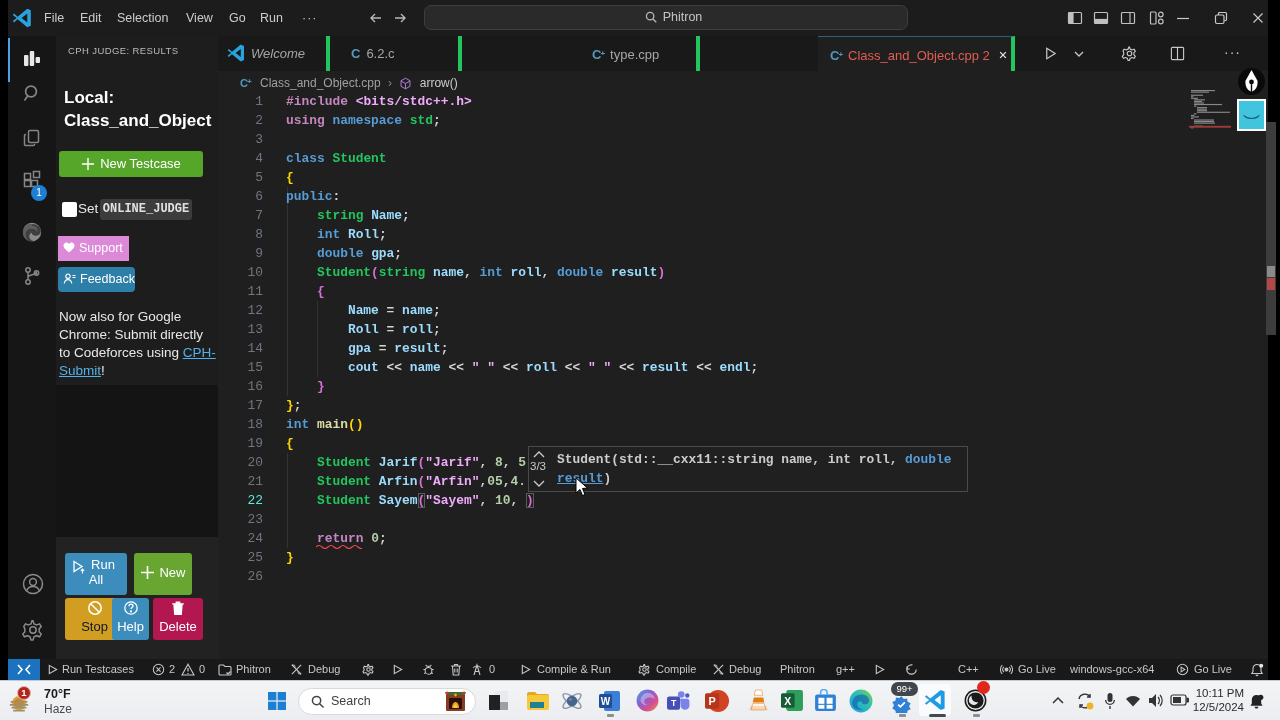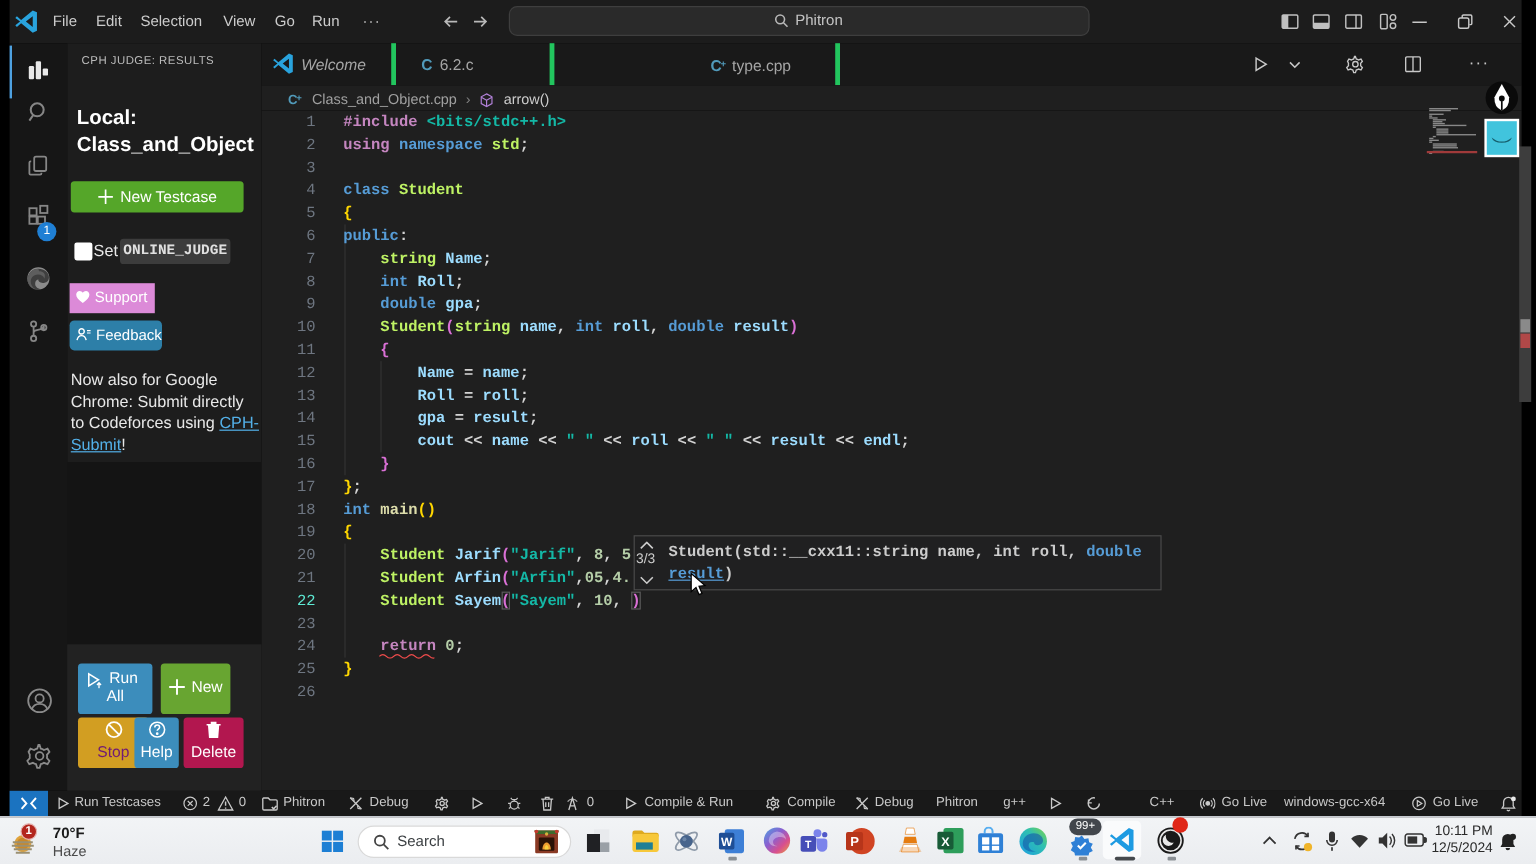--- a/index.html
+++ b/index.html
@@ -1,18 +1,18 @@
 <!DOCTYPE html>
 <html><head><meta charset="utf-8"><style>
 *{margin:0;padding:0;box-sizing:border-box}
 html,body{width:1280px;height:720px;background:#000;overflow:hidden;font-family:"Liberation Sans",sans-serif}
 .abs{position:absolute}
 i{font-style:normal}
 
-.k{color:#569cd6}.p{color:#c586c0}.t{color:#bef264}.v{color:#9cdcfe}.s{color:#14b8a6}
+.k{color:#569cd6}.p{color:#c586c0}.t{color:#22c55e}.v{color:#9cdcfe}.s{color:#f0abfc}
 .n{color:#b5cea8}.w{color:#d4d4d4}.y{color:#ffd700}.m{color:#da70d6}.f{color:#dcdcaa}
 #titlebar{left:8px;top:0;width:1260px;height:36px;background:#1c1c1c}
 .menu{position:absolute;top:0;height:36px;line-height:36px;color:#cccccc;font-size:12.5px}
 #pill{position:absolute;left:416px;top:5px;width:484px;height:25px;background:#2a2a2a;border:1px solid #3e3e3e;border-radius:7px;color:#c4c4c4;font-size:12.5px;text-align:center;line-height:23px;text-indent:14px}
 #activity{left:8px;top:36px;width:48px;height:623px;background:#161616}
 #sidebar{left:56px;top:36px;width:162px;height:623px;background:#1d1d1d}
 #tabs{left:218px;top:36px;width:1050px;height:35px;background:#191919}
 .tab{position:absolute;top:0;height:35px;border-right:4px solid #22c55e;color:#a6a6a6;font-size:13px;line-height:35px}
 #crumb{left:218px;top:71px;width:1050px;height:21px;background:#1f1f1f;color:#a0a0a0;font-size:12px;line-height:21px}
 #editor{left:218px;top:92px;width:1050px;height:567px;background:#1f1f1f}
@@ -145,40 +145,41 @@
  <div class="abs" style="left:0;top:349px;width:162px;height:152px;background:#141414"></div>
  <div class="abs" style="left:0;top:501px;width:162px;height:122px;background:#222222"></div>
 
  <div class="abs" style="left:9px;top:517px;width:62px;height:42px;background:#3c8dbc;border-radius:3px;color:#fff;font-size:13px;text-align:center;padding-top:4px"><svg style="position:absolute;left:7px;top:7px" width="14" height="14" viewBox="0 0 14 14" stroke="#fff" stroke-width="1.3" fill="none">
         <path d="M2 1.5l8 5-8 5z"></path>
         <path d="M10.5 9v4.5M8.8 10.8l1.7-1.8 1.7 1.8" stroke-width="1.1"></path>
       </svg><span style="margin-left:14px">Run</span><br>All</div>
  <div class="abs" style="left:78px;top:517px;width:58px;height:42px;background:#68a531;border-radius:3px;color:#fff;font-size:13px;text-align:center;line-height:40px"><svg style="display:inline-block;vertical-align:-3px;margin-right:4px" width="15" height="15" viewBox="0 0 15 15" stroke="#fff" stroke-width="1.6">
         <path d="M7.5 1v13M1 7.5h13"></path>
       </svg>New</div>
- <div class="abs" style="left:9px;top:562px;width:59px;height:42px;background:#d29e22;border-radius:3px;color:#701a75;font-size:13px;text-align:center;padding-top:2px"><svg style="display:inline-block" width="16" height="16" viewBox="0 0 16 16" stroke="#fff" stroke-width="1.5" fill="none">
+ <div class="abs" style="left:9px;top:562px;width:59px;height:42px;background:#d29e22;border-radius:3px;color:#0f172a;font-size:13px;text-align:center;padding-top:2px"><svg style="display:inline-block" width="16" height="16" viewBox="0 0 16 16" stroke="#fff" stroke-width="1.5" fill="none">
         <circle cx="8" cy="8" r="6.2"></circle>
         <path d="M3.8 3.8l8.4 8.4"></path>
       </svg><br>Stop</div>
  <div class="abs" style="left:56px;top:562px;width:37px;height:42px;background:#3c8dbc;border-radius:3px;color:#fff;font-size:13px;text-align:center;padding-top:2px"><svg style="display:inline-block" width="16" height="16" viewBox="0 0 16 16" stroke="#fff" stroke-width="1.3" fill="none">
         <circle cx="8" cy="8" r="6.2"></circle>
         <path d="M6 6.2c0-1.2.9-2 2-2s2 .7 2 1.8c0 1.5-2 1.6-2 3"></path>
         <circle cx="8" cy="11.4" r=".5" fill="#fff"></circle>
       </svg><br>Help</div>
  <div class="abs" style="left:97px;top:562px;width:50px;height:42px;background:#b2174f;border-radius:3px;color:#fff;font-size:13px;text-align:center;padding-top:2px"><svg style="display:inline-block" width="14" height="16" viewBox="0 0 12 13" stroke="#fff" stroke-width="1.1" fill="none">
         <path d="M1 3h10M4.5 3V1.5h3V3M2.5 3l.7 9h5.6l.7-9" fill="#fff"></path>
       </svg><br>Delete</div>
 </div>
 
 <div class="abs" id="tabs">
  <div class="tab" style="left:0;width:112px"><svg style="display:inline-block;vertical-align:-5px;margin:0 5px 0 8px" width="20" height="20" viewBox="0 0 100 100">
         <path fill="#29a3dd" d="M74 8 L90 15 L90 85 L74 92 L30 56 L14 70 L8 64 L26 50 L8 36 L14 30 L30 44 Z M74 30 L48 50 L74 70 Z"></path>
       </svg><span style="font-style:italic">Welcome</span></div>
  <div class="tab" style="left:112px;width:132px"><span style="color:#519aba;font-weight:700;margin:0 6px 0 21px">C</span>6.2.c</div>
  <div class="tab" style="left:360px;width:122px"><span style="color:#519aba;font-weight:700;margin:0 5px 0 14px">C<span style="font-size:8px;vertical-align:3px;margin-left:-1px">+</span></span>type.cpp</div>
+ <div class="tab" style="left:600px;width:197px;background:#1f1f1f;color:#e25d50;border-top:1px solid #2e5f78"><span style="color:#519aba;font-weight:700;margin:0 5px 0 12px">C<span style="font-size:8px;vertical-align:3px;margin-left:-1px">+</span></span>Class_and_Object.cpp <span style="color:#e25d50">2</span><span style="color:#ececec;margin-left:9px;font-size:14.5px">×</span></div>
 
  <svg class="abs" style="left:825px;top:10px" width="15" height="15" viewBox="0 0 16 16" stroke="#c8c8c8" stroke-width="1.3" fill="none">
       <path d="M4 2.5l9 5.5-9 5.5z"></path>
     </svg>
  <svg class="abs" style="left:856px;top:14px" width="10" height="8" viewBox="0 0 10 8" stroke="#c8c8c8" stroke-width="1.3" fill="none">
       <path d="M1 2l4 4 4-4"></path>
     </svg>
  <svg class="abs" style="left:903px;top:9px" width="17" height="17" viewBox="0 0 24 24" stroke="#c8c8c8" stroke-width="1.6" fill="none">
       <circle cx="12" cy="12" r="3.2"></circle>
       <path d="M12 2.8l1 3.1a6.5 6.5 0 012.6 1.1l3-1.1 1.6 2.7-2.1 2.4c.2.9.2 1.8 0 2.7l2.1 2.4-1.6 2.7-3-1.1a6.5 6.5 0 01-2.6 1.1l-1 3.1h-2l-1-3.1a6.5 6.5 0 01-2.6-1.1l-3 1.1-1.6-2.7 2.1-2.4a6.6 6.6 0 010-2.7L2.8 8.6l1.6-2.7 3 1.1a6.5 6.5 0 012.6-1.1l1-3.1z"></path>

